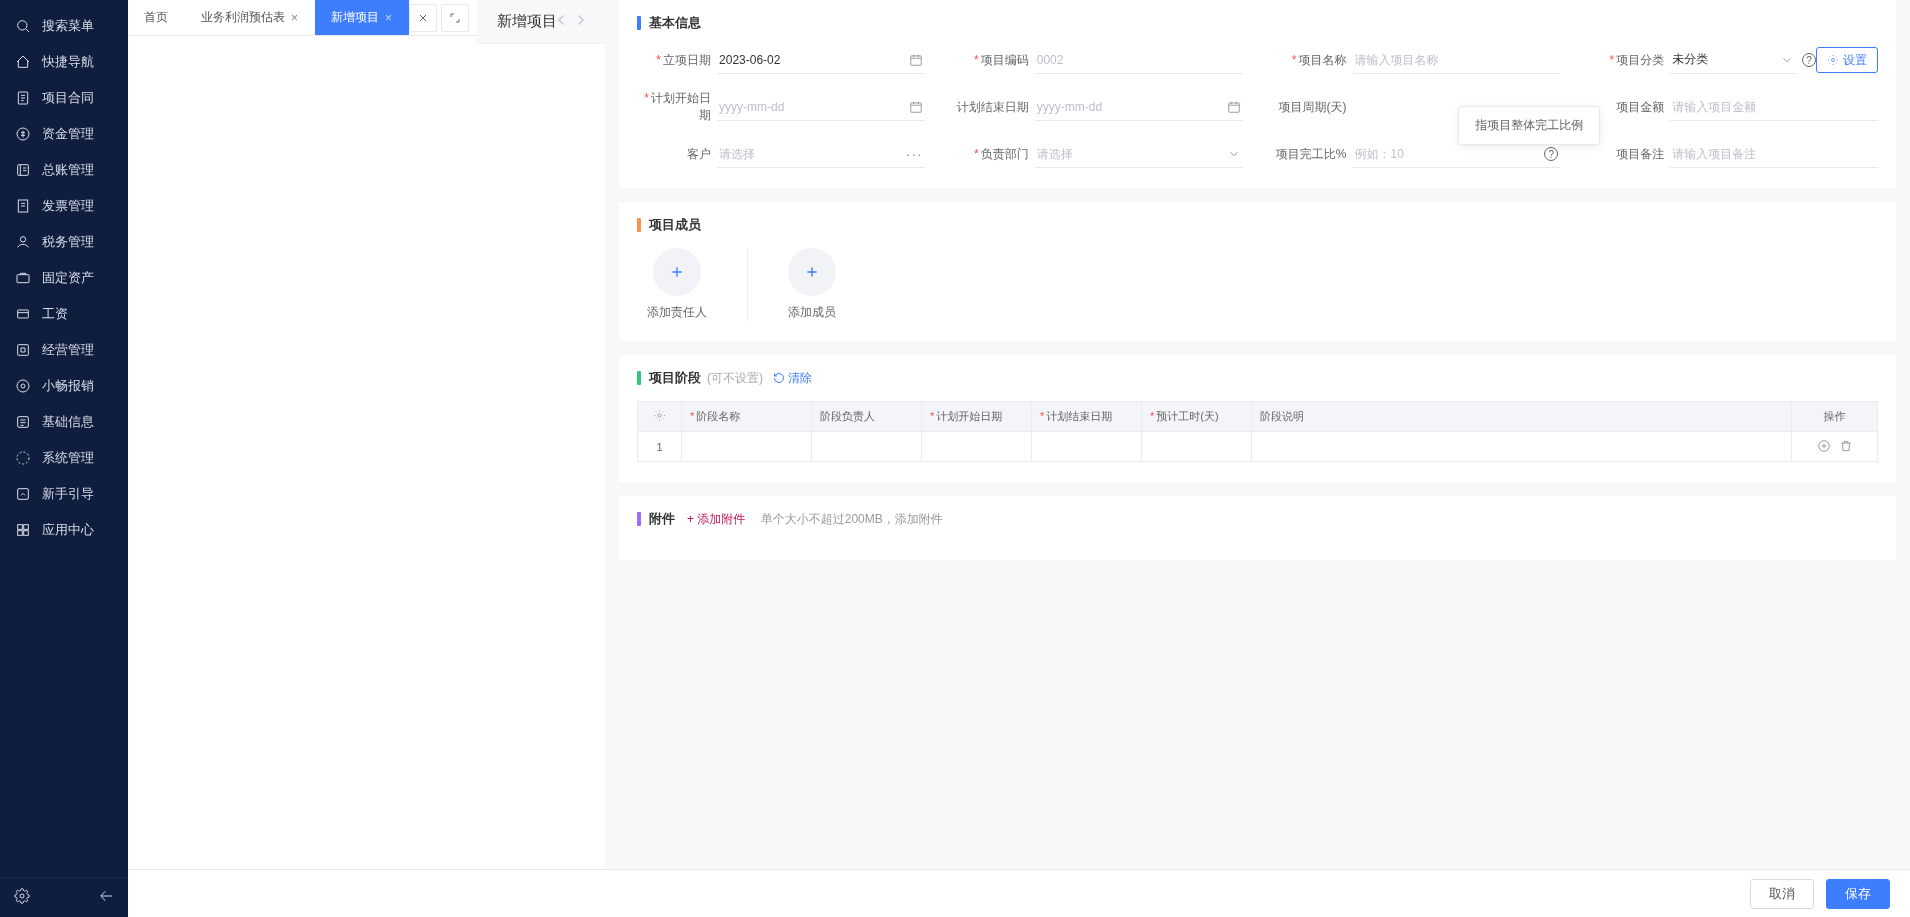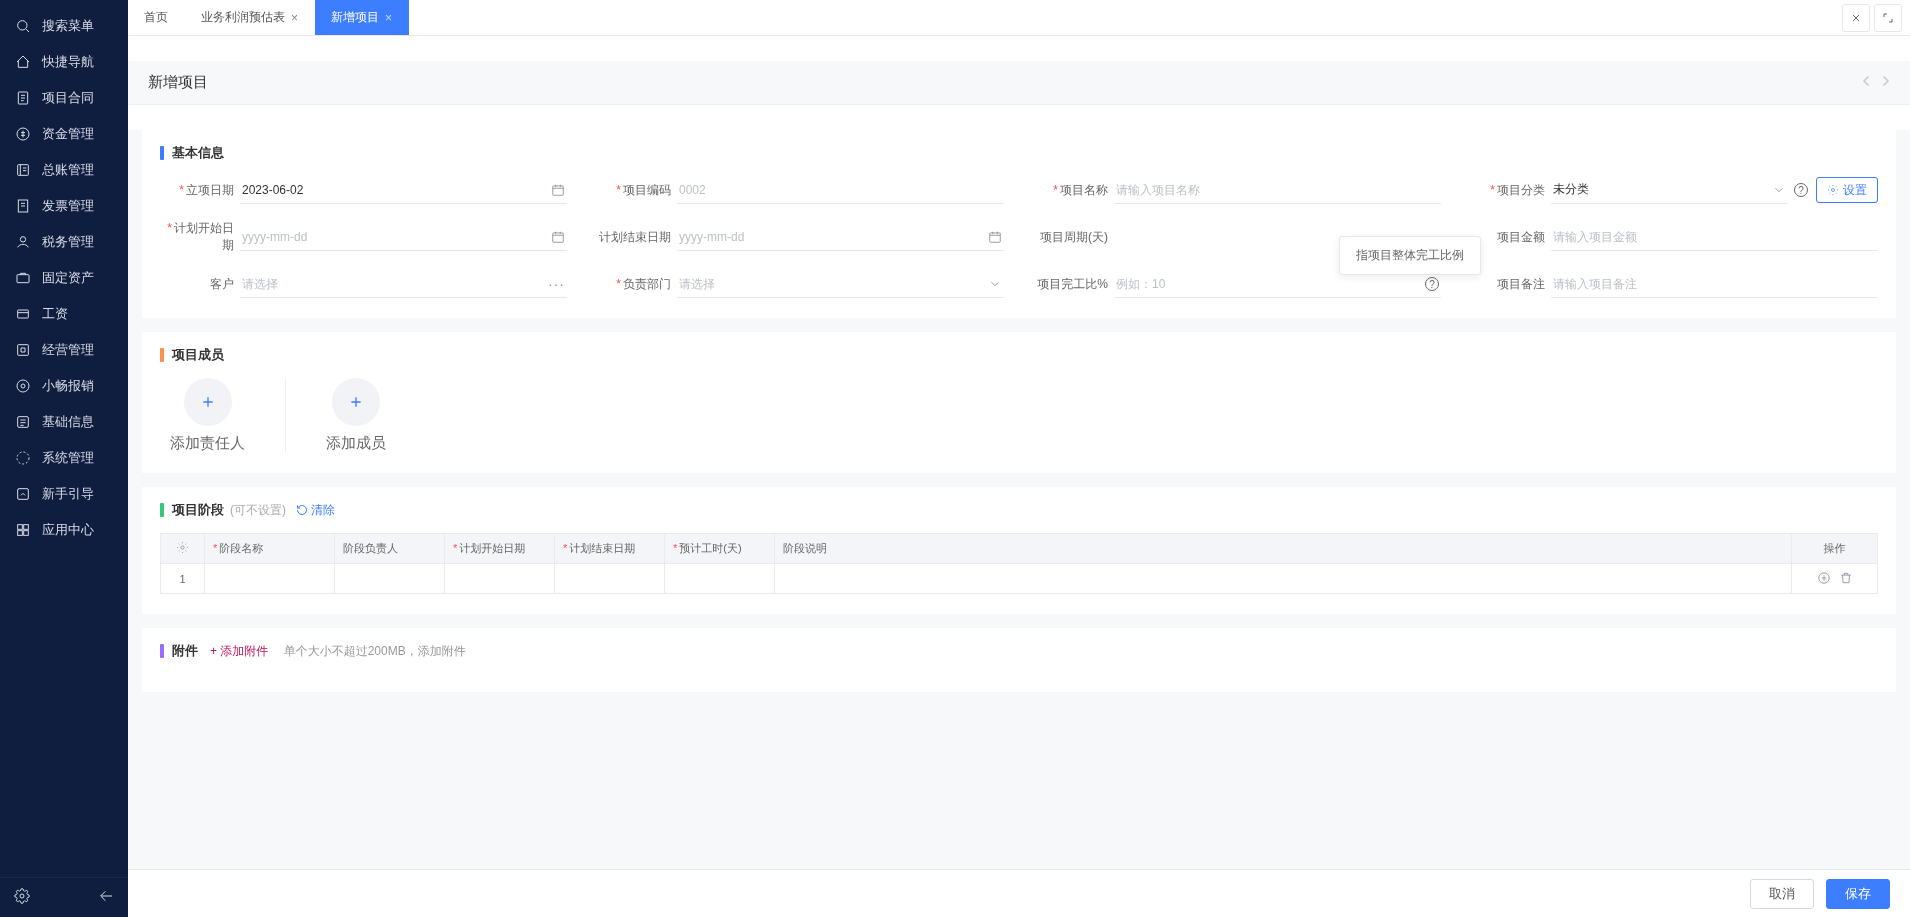--- a/index.html
+++ b/index.html
@@ -10,21 +10,21 @@
 .sidebar { width: 128px; background: #0f1e3f; color: #fff; display: flex; flex-direction: column; }
 .sidebar-top { height: 8px; background: #0f1e3f; }
 .sidebar-items { flex: 1; overflow-y: auto; }
 .sidebar-item { display: flex; align-items: center; height: 36px; padding: 0 14px; cursor: pointer; font-size: 13px; color: #d8dce6; }
 .sidebar-item .icon { width: 18px; height: 18px; margin-right: 10px; display: inline-flex; align-items: center; justify-content: center; }
 .sidebar-item svg { width: 16px; height: 16px; stroke: #d8dce6; fill: none; stroke-width: 1.5; }
 .sidebar-footer { height: 40px; display: flex; align-items: center; justify-content: space-between; padding: 0 14px; border-top: 1px solid rgba(255,255,255,0.05);}
 .sidebar-footer svg { width: 16px; height: 16px; stroke: #d8dce6; fill: none; stroke-width: 1.5; cursor: pointer; }
 
 
-.main { flex: 1; display: flex; flex-direction: column; position: relative; background:#fff;gap:25px; }
+.main { flex: 1; display: flex; flex-direction: row; position: relative; background:#fff; }
 
 
 .tabs-bar { height: 36px; display: flex; align-items: stretch; border-bottom: 1px solid #e6e8ed; background:#fff; }
 .tab { display: flex; align-items: center; padding: 0 16px; font-size: 12px; color: #555; cursor: pointer; border-right: 1px solid transparent; }
 .tab.active { background: #3d7dff; color: #fff; }
 .tab .close { margin-left: 6px; font-size: 12px; opacity: .7; cursor: pointer; }
 .tabs-actions { margin-left: auto; display:flex; align-items:center; gap:4px; padding-right:8px;}
 .tabs-actions .btn-icon { width: 28px; height: 28px; border: 1px solid #e6e8ed; display:flex; align-items:center; justify-content:center; cursor:pointer; border-radius:2px;}
 .tabs-actions svg { width:12px; height:12px; stroke:#666; fill:none; stroke-width:2;}
 
@@ -55,32 +55,32 @@
 .form-row { display:flex; align-items:center;}
 .form-label { width: 80px; text-align:right; font-size:12px; color:#666; flex-shrink:0; padding-right:6px;}
 .form-label .req { color:#ff4d4f; margin-right:2px;}
 .form-control { flex:1; position:relative;}
 .form-control input, .form-control .select-display { width:100%; height:28px; border:none; border-bottom:1px solid #e6e8ed; padding: 0 24px 0 2px; font-size:12px; color:#333; outline:none; background:transparent;}
 .form-control input::placeholder { color:#bcc0c8;}
 .form-control .suffix-icon { position:absolute; right:2px; top:50%; transform:translateY(-50%); display:flex; align-items:center; gap:4px;}
 .form-control .suffix-icon svg { width:14px; height:14px; stroke:#8a8f99; fill:none; stroke-width:1.5;}
 .form-control .suffix-icon .dots { color:#8a8f99; letter-spacing:1px; font-size:14px; line-height:1;}
 .help-btn { margin-left:6px; width:14px; height:14px; border:1px solid #666; border-radius:50%; display:inline-flex; align-items:center; justify-content:center; font-size:10px; color:#666; cursor:pointer;}
-.setting-btn { margin-left:8px; height:26px; padding:0 10px; border:1px solid #3d7dff; color:#3d7dff; font-size:12px; background:#fff; border-radius:3px; cursor:pointer; display:flex; align-items:center; gap:4px;}
+.setting-btn { height:26px; padding:0 10px; border:1px solid #3d7dff; color:#3d7dff; font-size:12px; background:#fff; border-radius:3px; cursor:pointer; display:flex; align-items:center; gap:4px;}
 .setting-btn svg{width:12px;height:12px;stroke:#3d7dff;fill:none;stroke-width:1.5;}
 
 
 .tooltip { position:absolute; background:#fff; border:1px solid #e6e8ed; box-shadow:0 2px 8px rgba(0,0,0,.08); padding:10px 16px; font-size:12px; color:#666; border-radius:3px; z-index:10; white-space:nowrap;}
 
 
 .members { display:flex; gap:30px; }
 .member-add { display:flex; flex-direction:column; align-items:center; gap:8px; cursor:pointer; padding:0 10px;}
 .member-add .circle { width:48px; height:48px; border-radius:50%; background:#f1f3f6; display:flex; align-items:center; justify-content:center;}
 .member-add .circle svg { width:16px; height:16px; stroke:#3d7dff; fill:none; stroke-width:2;}
-.member-add .label { font-size:15px; color:#666;}
+.member-add .label { font-size:12px; color:#666;}
 .members .divider { width:1px; background:#eef0f3; align-self:stretch;}
 
 
 .phase-table { width:100%; border:1px solid #e9ebef; border-collapse:collapse; font-size:11px;}
 .phase-table th, .phase-table td { border:1px solid #e9ebef; height:30px; padding:0 8px; text-align:left; color:#666;}
 .phase-table thead th { background:#f3f5f9; font-weight:normal;}
 .phase-table thead th .req { color:#ff4d4f; margin-right:2px;}
 .phase-table .col-gear { width:44px; text-align:center;}
 .phase-table .col-ops { width:86px; text-align:center;}
 .phase-table .ops svg { width:14px; height:14px; stroke:#8a8f99; fill:none; stroke-width:1.5; cursor:pointer; margin:0 4px;}

